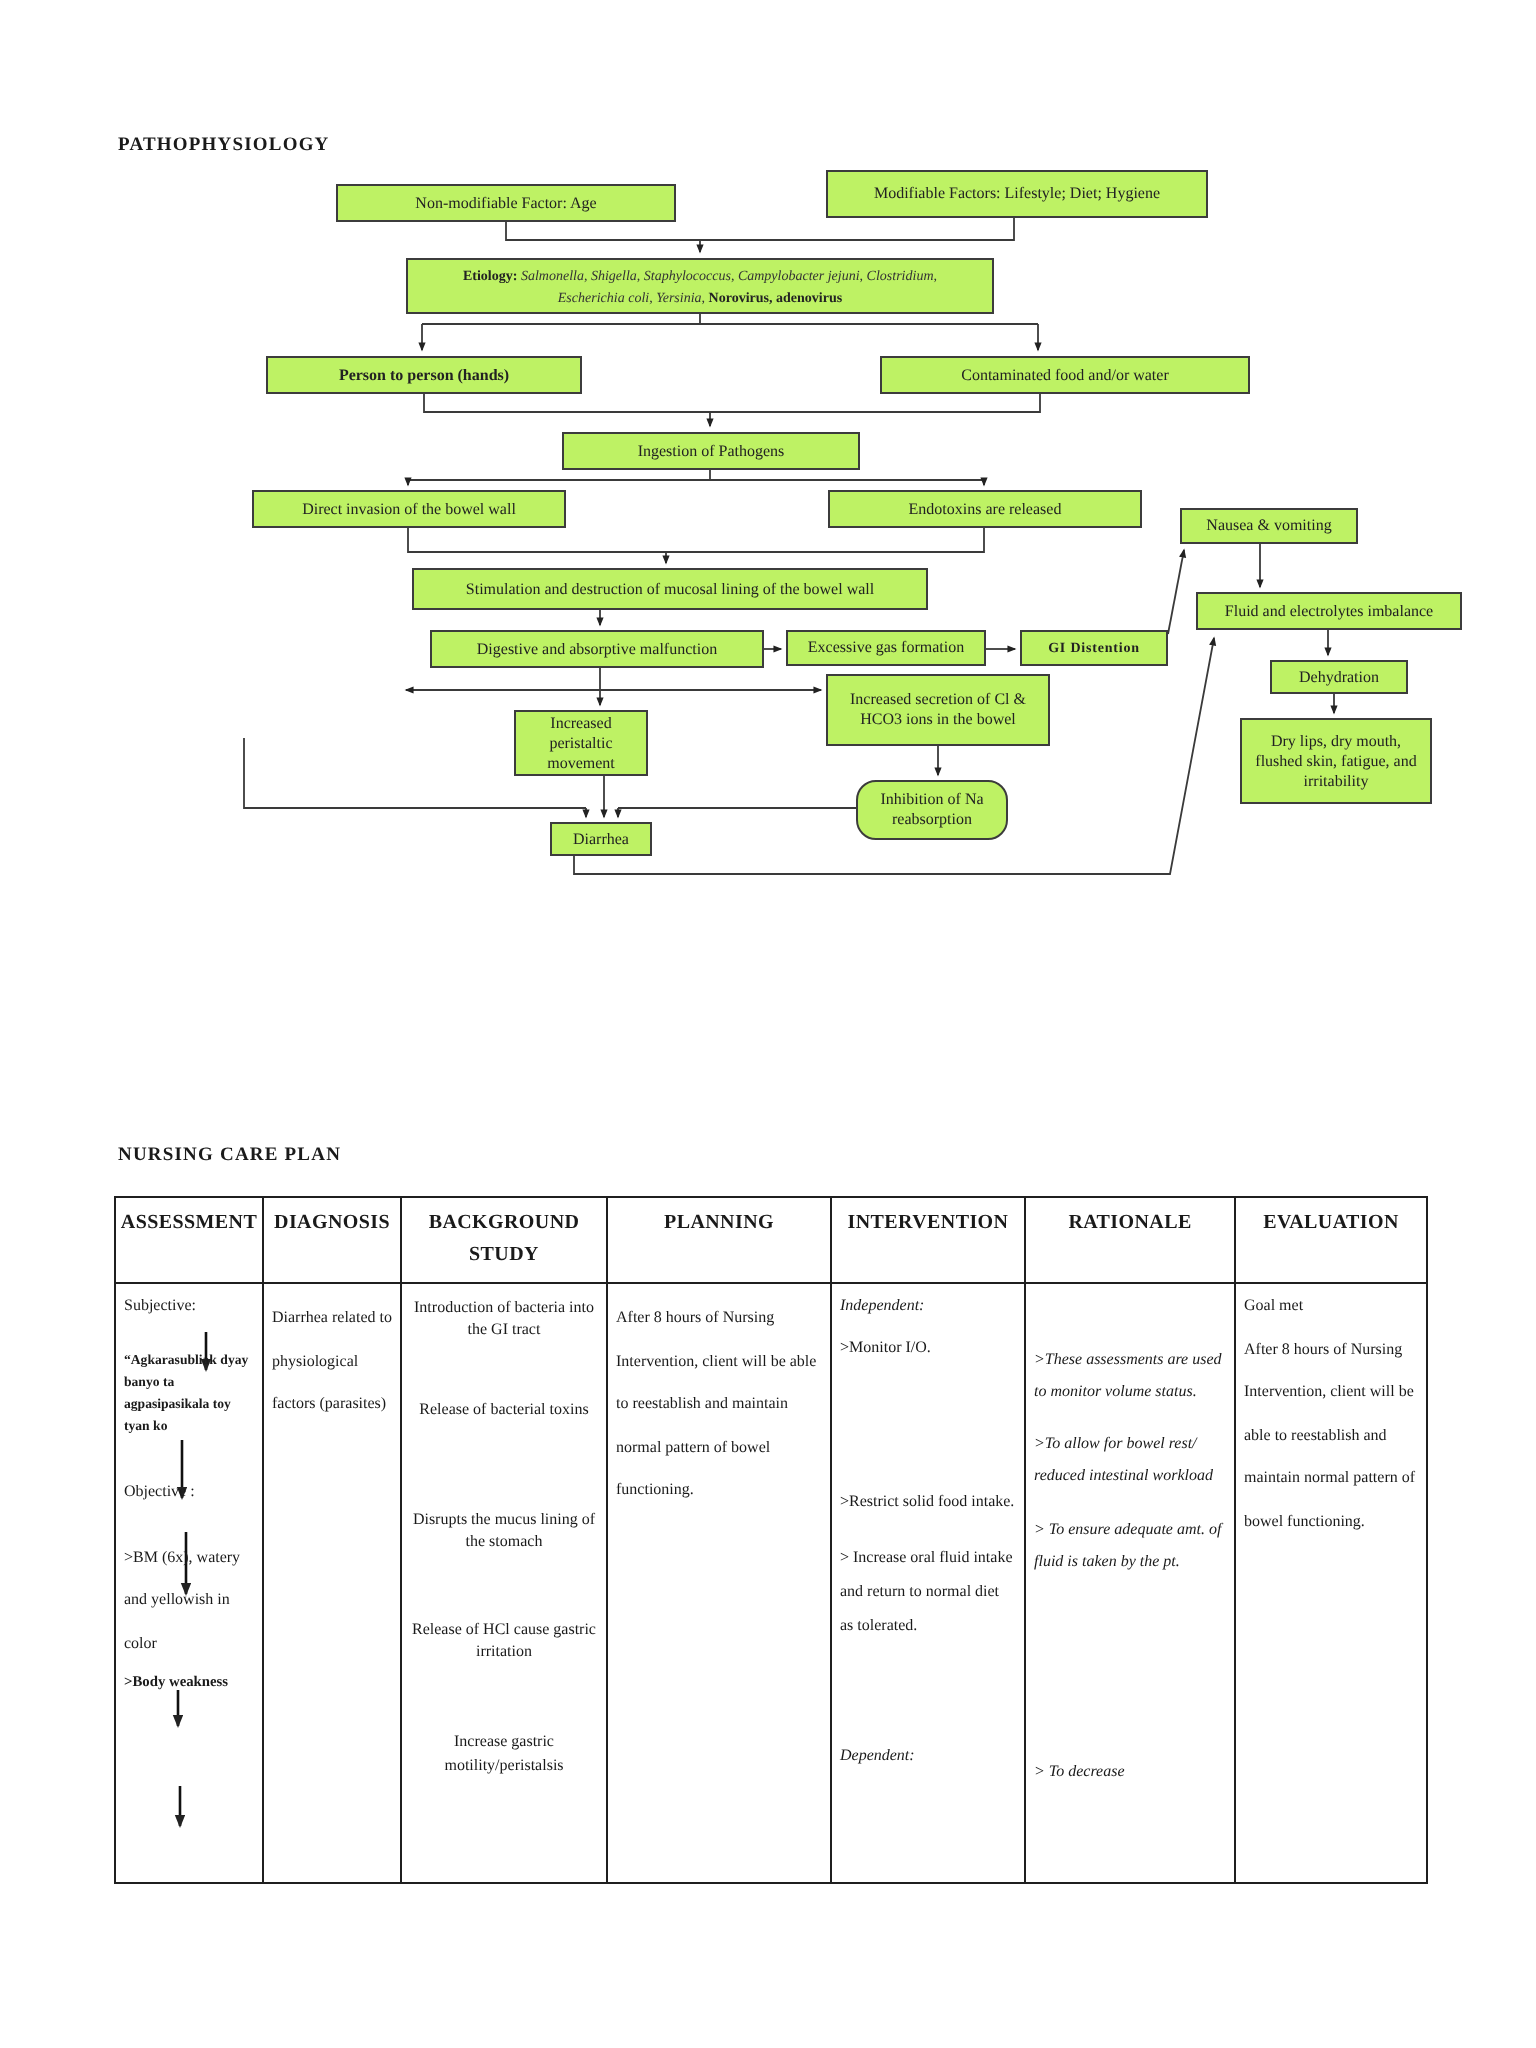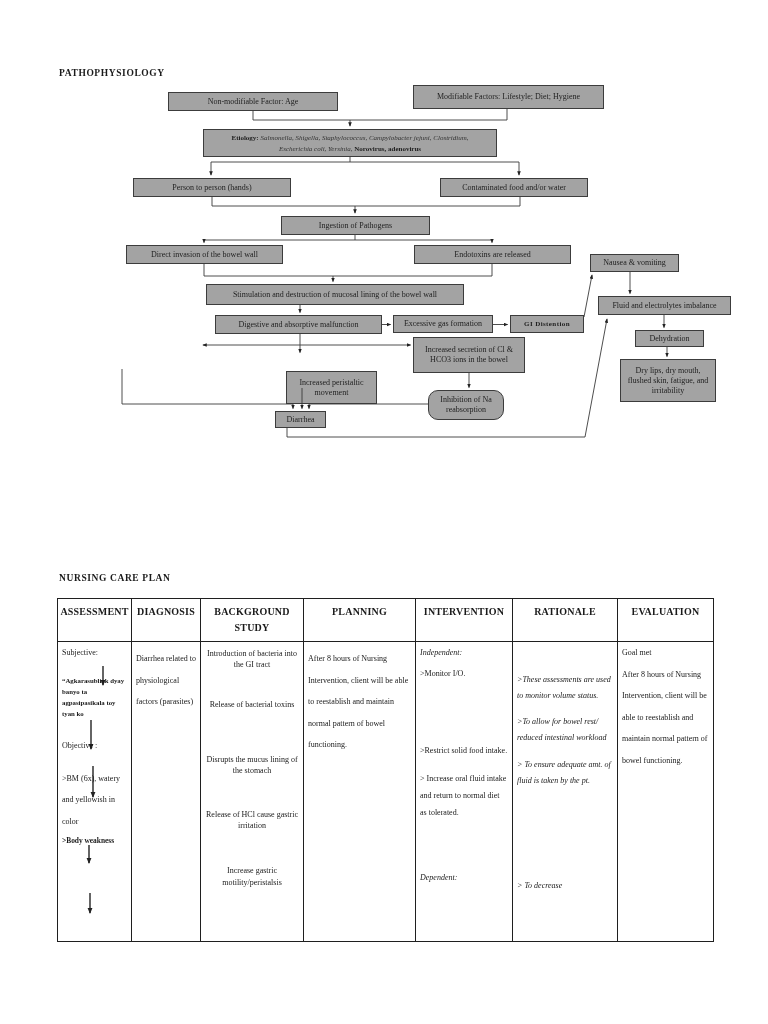--- a/index.html
+++ b/index.html
@@ -1,20 +1,20 @@
 <!DOCTYPE html>
 <html><head>
 <meta charset="utf-8">
 <style>
   html,body{margin:0;padding:0;background:#fff;}
   #page{position:relative;width:768px;height:1024px;background:#fff;overflow:hidden;
         font-family:"Liberation Serif","DejaVu Serif",serif;color:#1a1a1a;}
   .sec-title{position:absolute;font-weight:bold;font-size:9.5px;letter-spacing:.6px;}
   
-  .fbox{position:absolute;border:1px solid #3c3c3c;background:#a3a3a3;box-sizing:border-box;
+  .fbox{position:absolute;border:1px solid #3c3c3c;background:#bef264;box-sizing:border-box;
         display:flex;align-items:center;justify-content:center;text-align:center;
         font-size:8px;line-height:1.25;padding:1px 2px;color:#222;}
   .fbox.boldtxt{font-weight:bold;font-size:7px;letter-spacing:.4px;}
   .etio{display:block;padding-top:2px;font-size:7px;line-height:1.55;}
   .etio i{font-style:italic;color:#333;}
   .etio b{font-weight:bold;}
   svg.overlay{position:absolute;left:0;top:0;pointer-events:none;}
   
   table.ncp{position:absolute;left:57px;top:598px;width:657px;border-collapse:collapse;
             table-layout:fixed;}
@@ -45,24 +45,24 @@
     </div>
   <div class="fbox" style="left:413px;top:85px;width:191px;height:24px;">
       <span>Modifiable Factors: Lifestyle; Diet; Hygiene</span>
     </div>
 
   <div class="fbox" style="left:203px;top:129px;width:294px;height:28px;">
     <span class="etio"><b>Etiology:</b><i> Salmonella, Shigella, Staphylococcus, Campylobacter jejuni, Clostridium,</i><br>
     <i>Escherichia coli, Yersinia,</i><b> Norovirus, adenovirus</b></span>
   </div>
 
-  <div class="fbox" style="left:133px;top:178px;width:158px;height:19px;">
+  <div class="fbox" style="left:133px;top:178px;width:158px;height:19px;font-weight:bold;">
       <span>Person to person (hands)</span>
     </div>
-  <div class="fbox" style="left:440px;top:178px;width:148px;height:19px;">
+  <div class="fbox" style="left:440px;top:178px;width:185px;height:19px;">
       <span>Contaminated food and/or water</span>
     </div>
   <div class="fbox" style="left:281px;top:216px;width:149px;height:19px;">
       <span>Ingestion of Pathogens</span>
     </div>
   <div class="fbox" style="left:126px;top:245px;width:157px;height:19px;">
       <span>Direct invasion of the bowel wall</span>
     </div>
   <div class="fbox" style="left:414px;top:245px;width:157px;height:19px;">
       <span>Endotoxins are released</span>
@@ -81,21 +81,21 @@
     </div>
   <div class="fbox boldtxt" style="left:510px;top:315px;width:74px;height:18px;">
       <span>GI Distention</span>
     </div>
   <div class="fbox" style="left:598px;top:296px;width:133px;height:19px;">
       <span>Fluid and electrolytes imbalance</span>
     </div>
   <div class="fbox" style="left:413px;top:337px;width:112px;height:36px;">
       <span>Increased secretion of Cl &amp; HCO3 ions in the bowel</span>
     </div>
-  <div class="fbox" style="left:257px;top:371px;width:91px;height:33px;margin-left:29px;">
+  <div class="fbox" style="left:257px;top:355px;width:67px;height:33px;">
       <span>Increased peristaltic movement</span>
     </div>
   <div class="fbox" style="left:635px;top:330px;width:69px;height:17px;">
       <span>Dehydration</span>
     </div>
   <div class="fbox" style="left:620px;top:359px;width:96px;height:43px;">
       <span>Dry lips, dry mouth, flushed skin, fatigue, and irritability</span>
     </div>
   <div class="fbox" style="left:428px;top:390px;width:76px;height:30px;border-radius:10px;">
       <span>Inhibition of Na reabsorption</span>

